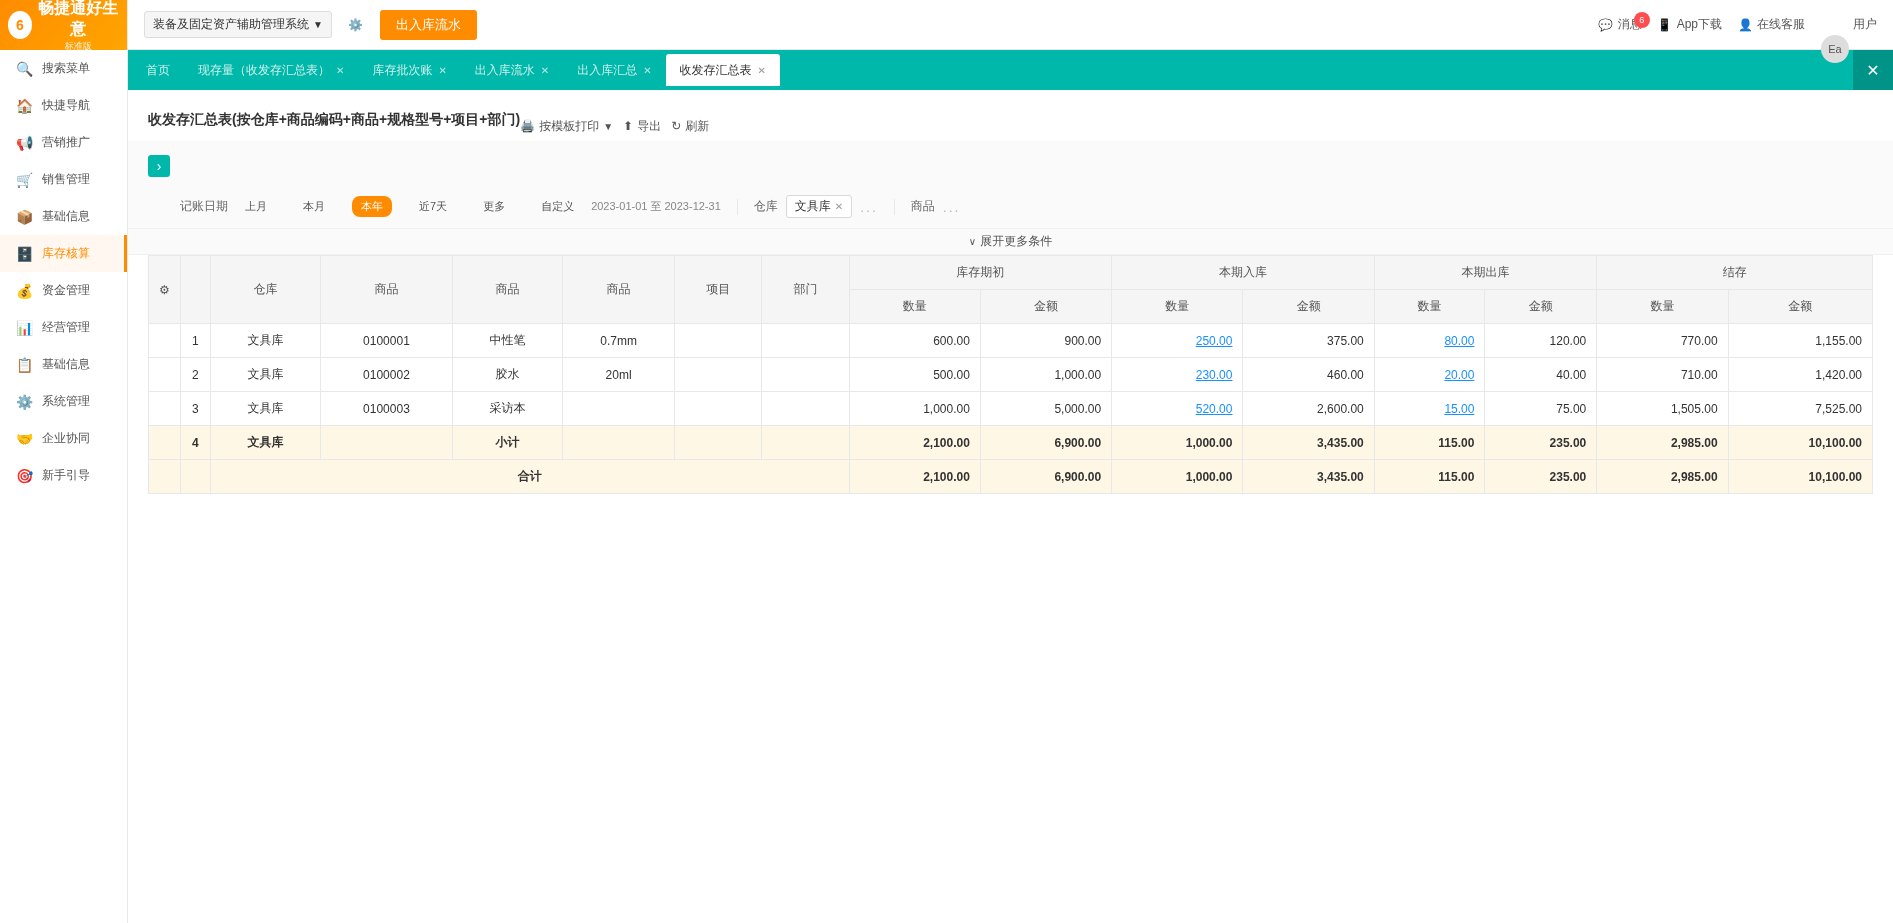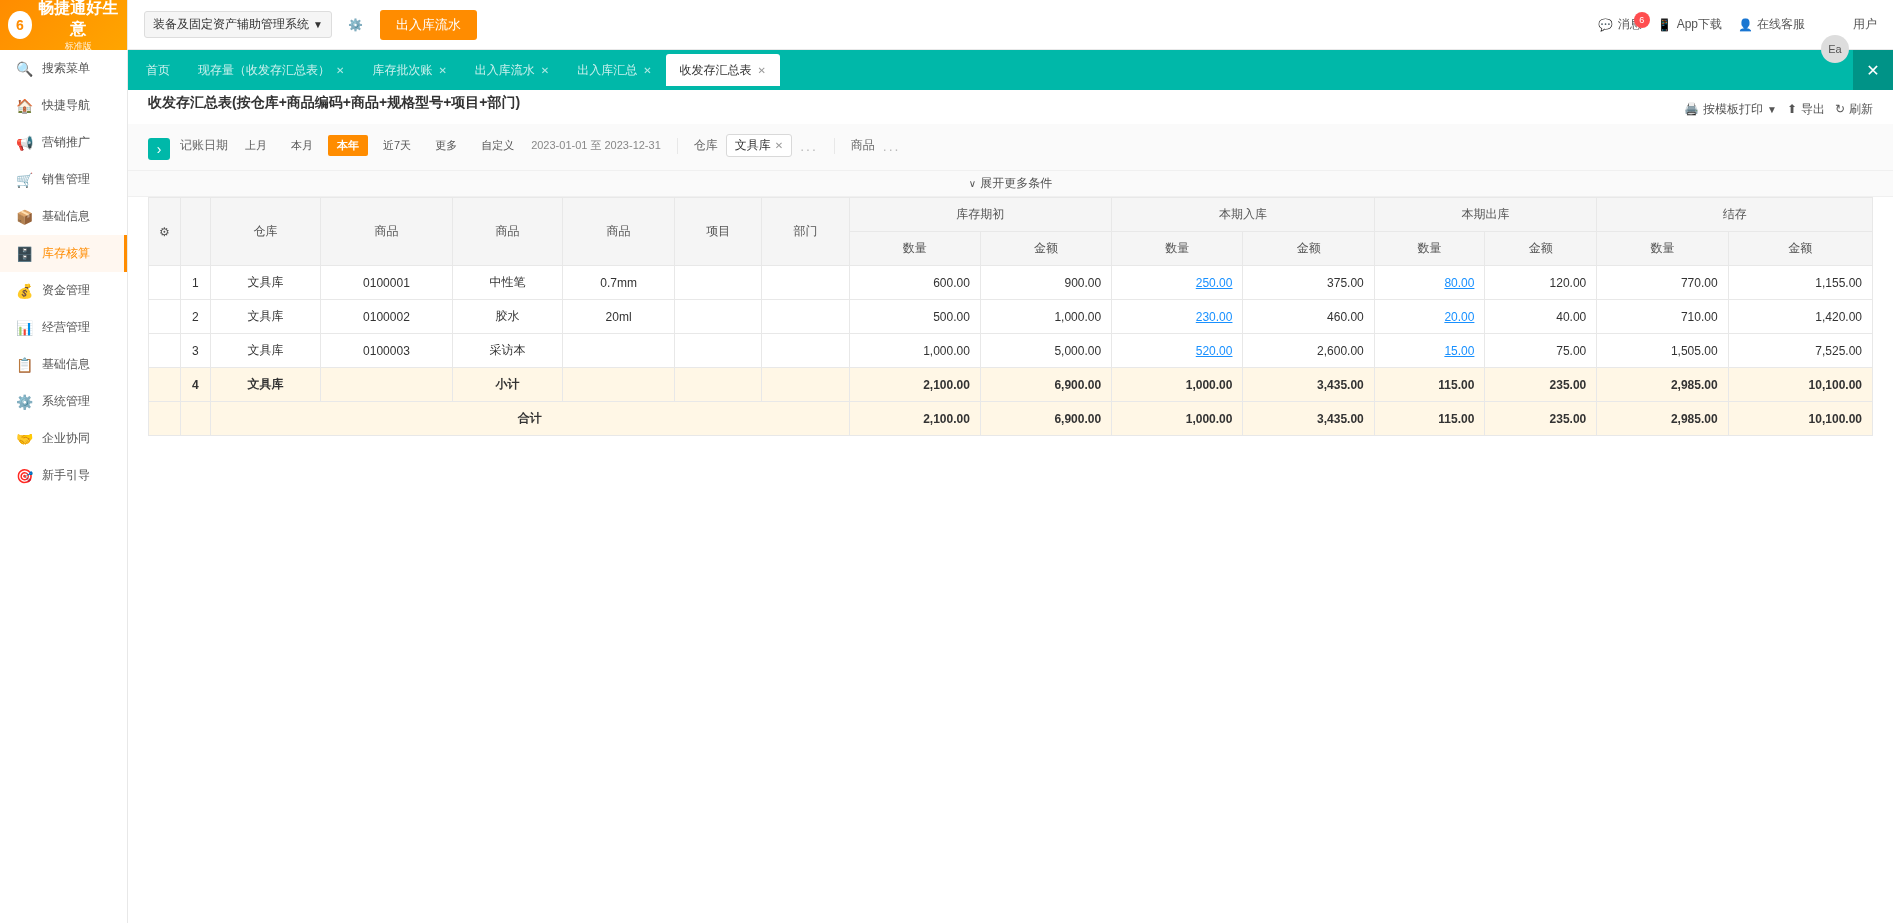--- a/index.html
+++ b/index.html
@@ -29,21 +29,21 @@
     .tab-bar { background: #00b8a9; display: flex; align-items: center; height: 40px; padding: 0 4px; overflow: hidden; }
     .tab-item { display: flex; align-items: center; padding: 0 14px; height: 32px; font-size: 12px; cursor: pointer; color: rgba(255,255,255,0.8); gap: 6px; border-radius: 3px 3px 0 0; white-space: nowrap; }
     .tab-item.active { background: #fff; color: #333; }
     .tab-close { font-size: 10px; color: rgba(255,255,255,0.7); cursor: pointer; }
     .tab-item.active .tab-close { color: #999; }
 
     
     .content { background: #fff; flex: 1; padding: 0; position: relative; }
     .page-title { font-size: 14px; font-weight: 600; color: #333; margin-bottom: 12px; }
     .date-btn { padding: 2px 8px; font-size: 11px; color: #555; cursor: pointer; border: 1px solid transparent; border-radius: 2px; }
-    .date-btn.active { background: #ff8c00; color: #fff; border-radius: 2px; font-weight: bold; }
+    .date-btn.active { background: #ff8c00; color: #fff; border-radius: 8px; }
 
     
     .data-table { width: 100%; border-collapse: collapse; font-size: 12px; }
     .data-table th, .data-table td { border: 1px solid #e8e8e8; padding: 8px 10px; text-align: center; white-space: nowrap; }
     .data-table thead th { background: #f5f5f5; color: #555; font-weight: 500; }
     .data-table .number-cell { text-align: right; }
     .data-table .link-cell { color: #1890ff; text-decoration: underline; cursor: pointer; }
     .data-table .subtotal-row { background: #fff7e6; font-weight: 600; }
     .data-table .total-row { background: #fff3e0; font-weight: 600; }
     .settings-col { width: 30px; }
@@ -175,21 +175,21 @@
         <div class="tab-item active">
           <span>收发存汇总表</span>
           <span class="tab-close">✕</span>
         </div>
       </div>
     <div class="close-all-btn">✕</div>
   </div>
 
   <div class="content" style="position:relative;">
 
-    <div style="padding:4px 20px 0; display:flex; justify-content:space-between; align-items:center;">
+    <div style="padding:21px 20px 0; display:flex; justify-content:flex-start; align-items:center;">
       <div class="page-title">收发存汇总表(按仓库+商品编码+商品+规格型号+项目+部门)</div>
       <div style="display:flex;align-items:center;gap:10px;">
         <div class="header-action-btn">
           <span>🖨️</span>
           <span>按模板打印</span>
           <span style="font-size:10px;">▼</span>
         </div>
         <div class="header-action-btn">
           <span>⬆</span>
           <span>导出</span>
@@ -197,23 +197,23 @@
         <div class="header-action-btn">
           <span>↻</span>
           <span>刷新</span>
         </div>
       </div>
     </div>
 
     <div style="padding:10px 20px; border-bottom:1px solid #f0f0f0; display:flex; align-items:flex-start; gap:10px; background:#fafafa;">
       <div style="background:#00b8a9;color:#fff;width:22px;height:22px;display:flex;align-items:center;justify-content:center;border-radius:3px;cursor:pointer;flex-shrink:0;margin-top:4px;font-size:14px;">›</div>
       <div style="display:flex;flex-direction:column;gap:8px;flex:1;">
-        <div style="display:flex;align-items:center;gap:8px;flex-wrap:wrap;">
+        <div style="display:flex;align-items:center;gap:8px;flex-wrap:wrap;margin-top:44px;">
           <span style="color:#666;font-size:12px;">记账日期</span>
-          <div style="display:flex;align-items:center;gap:6px;" id="date-btns-container">
+          <div style="display:flex;align-items:center;gap:18px;" id="date-btns-container">
               <span class="date-btn">上月</span>
               <span class="date-btn">本月</span>
               <span class="date-btn active">本年</span>
               <span class="date-btn">近7天</span>
               <span class="date-btn">更多</span>
               <span class="date-btn">自定义</span>
             </div>
           <span style="color:#888;font-size:11px;">2023-01-01 至 2023-12-31</span>
           <div style="width:1px;height:16px;background:#e8e8e8;margin:0 8px;"></div>
           <span style="color:#666;font-size:12px;">仓库</span>

